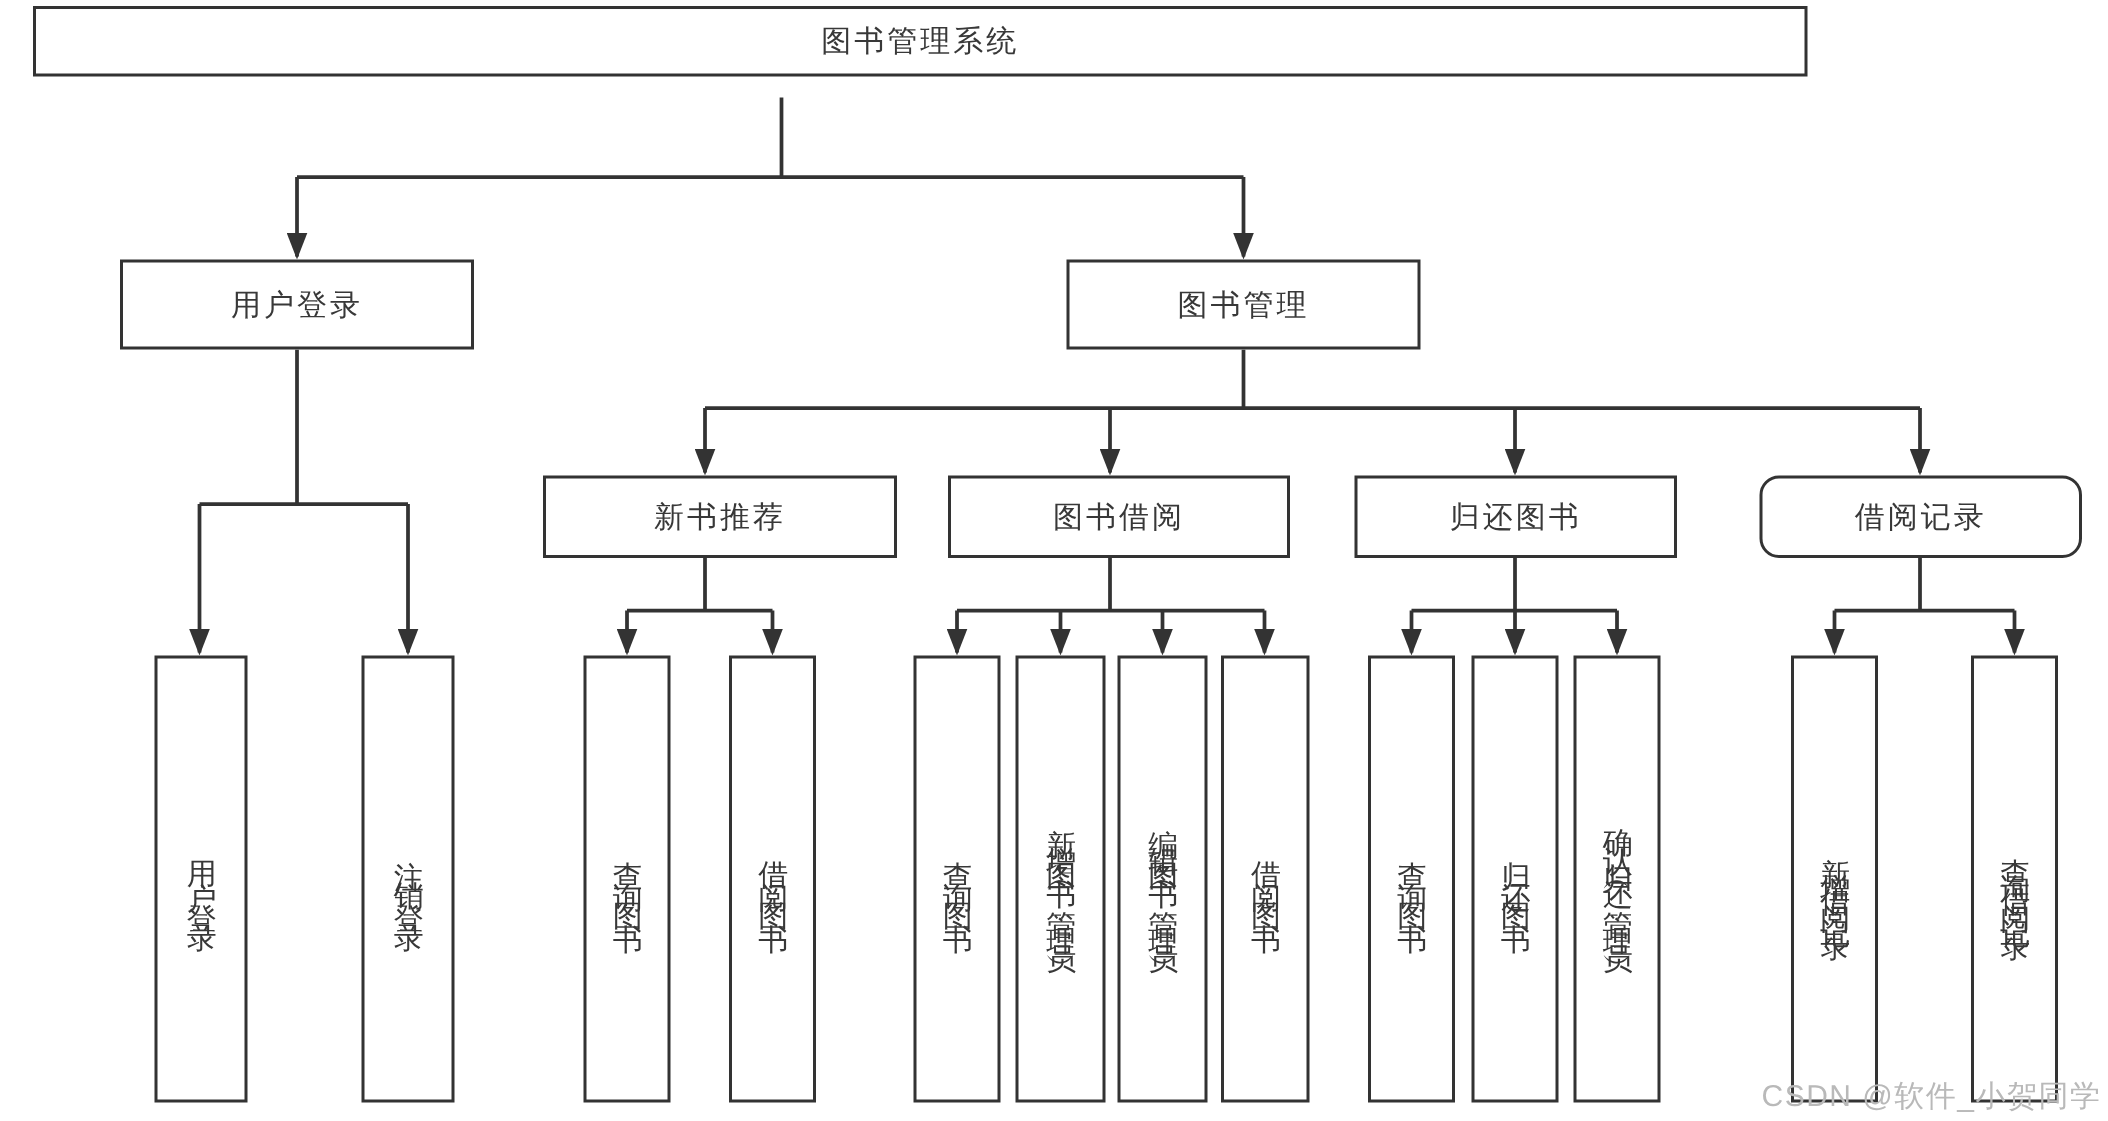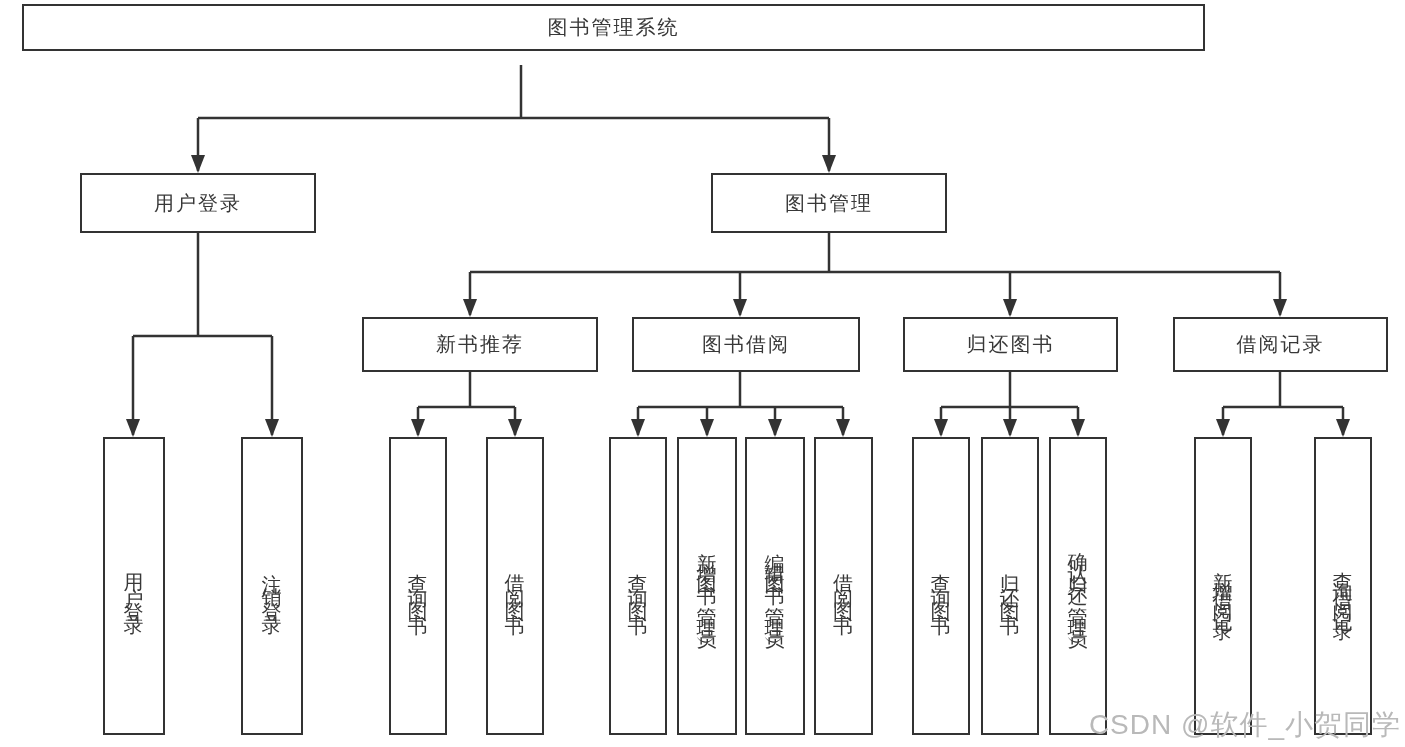--- a/index.html
+++ b/index.html
@@ -51,21 +51,21 @@
     line-height: 1.2;
     white-space: nowrap;
   }
   .sp4 { letter-spacing: 14px; }
   .sp6 { letter-spacing: 10px; }
   .spL { letter-spacing: 11px; }
   .watermark {
     position: absolute;
     right: 4px;
     bottom: 3px;
-    font-size: 28px;
+    font-size: 20px;
     color: var(--watermark, #b9b9b9);
     letter-spacing: 1px;
     z-index: 5;
     white-space: nowrap;
   }
 </style>
 </head>
 <body>
 
 <div class="canvas">
@@ -145,21 +145,21 @@
 
   <div class="node" style="left:362px; top:317px; width:236px; height:55px;">
     <span class="h-label">新书推荐</span>
   </div>
   <div class="node" style="left:632px; top:317px; width:228px; height:55px;">
     <span class="h-label">图书借阅</span>
   </div>
   <div class="node" style="left:903px; top:317px; width:215px; height:55px;">
     <span class="h-label">归还图书</span>
   </div>
-  <div class="node" style="left:1173px; top:317px; width:215px; height:55px;">
+  <div class="node" style="left:1173px; top:317px; width:215px; height:55px;border-radius:13px;">
     <span class="h-label">借阅记录</span>
   </div>
 
   <div class="node" style="left:103px; top:437px; width:62px; height:298px;">
     <span class="v-label sp4">用户登录</span>
   </div>
   <div class="node" style="left:241px; top:437px; width:62px; height:298px;">
     <span class="v-label sp4">注销登录</span>
   </div>
 

